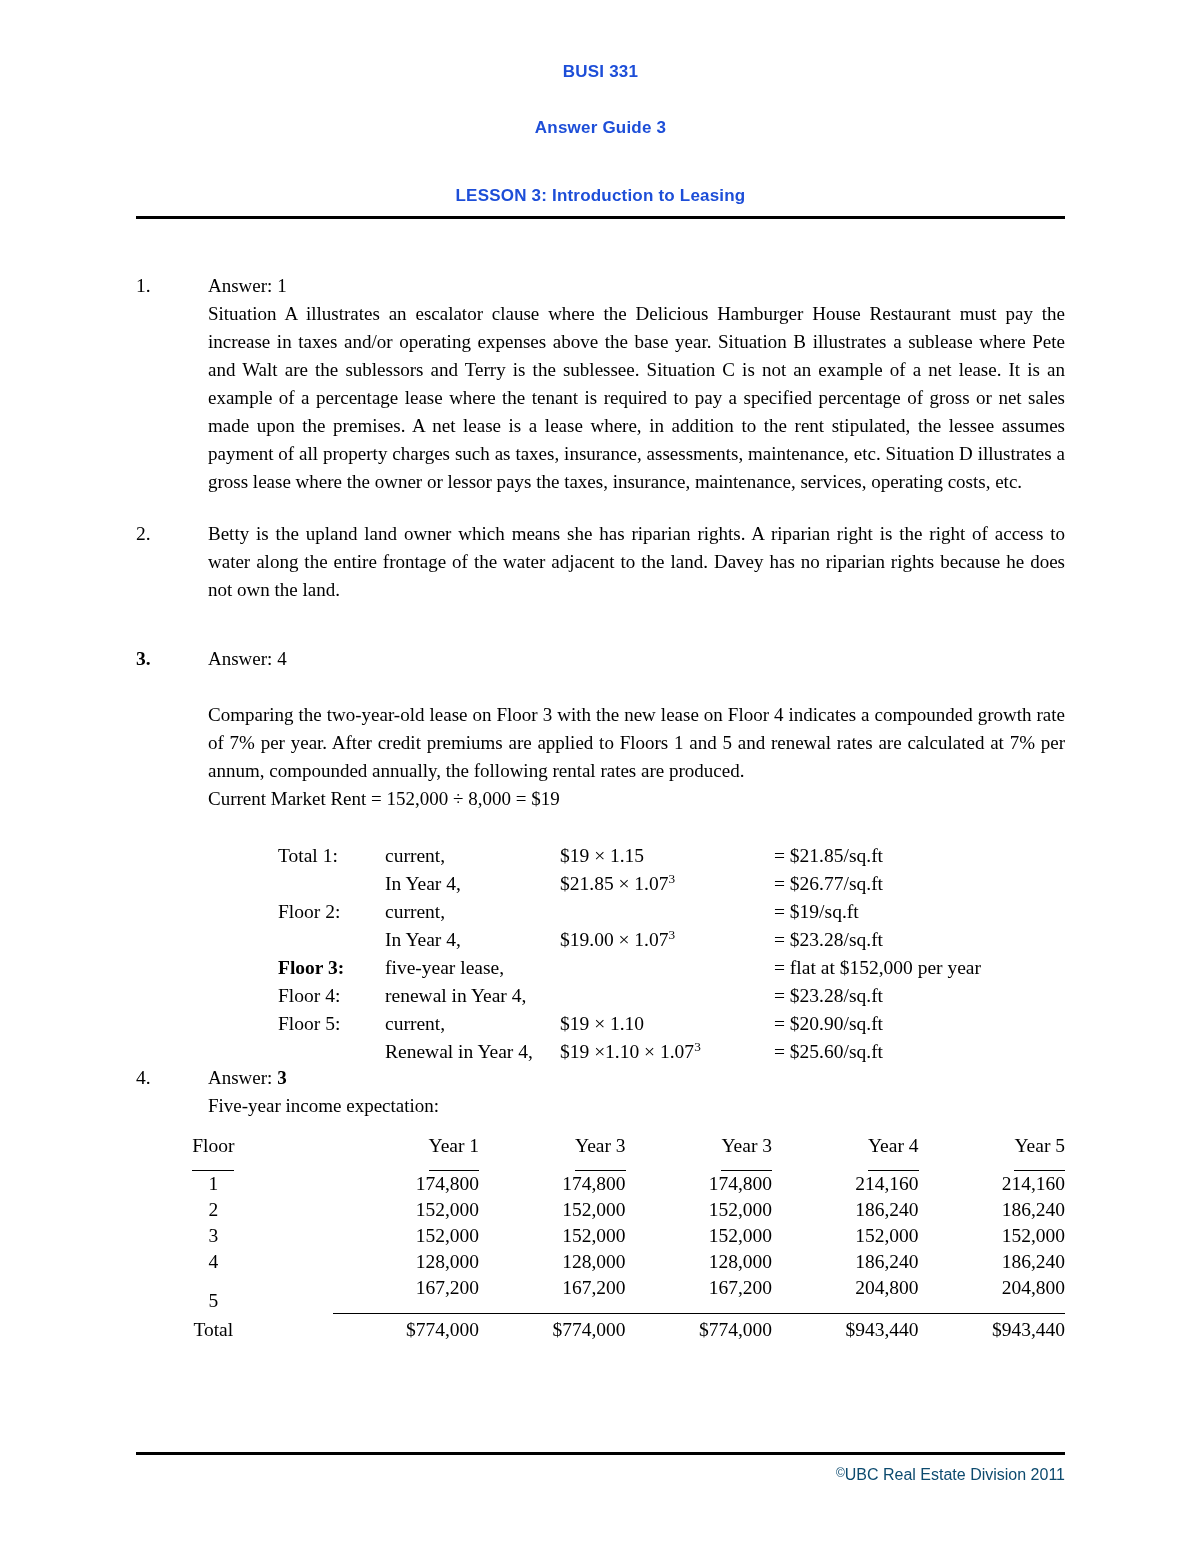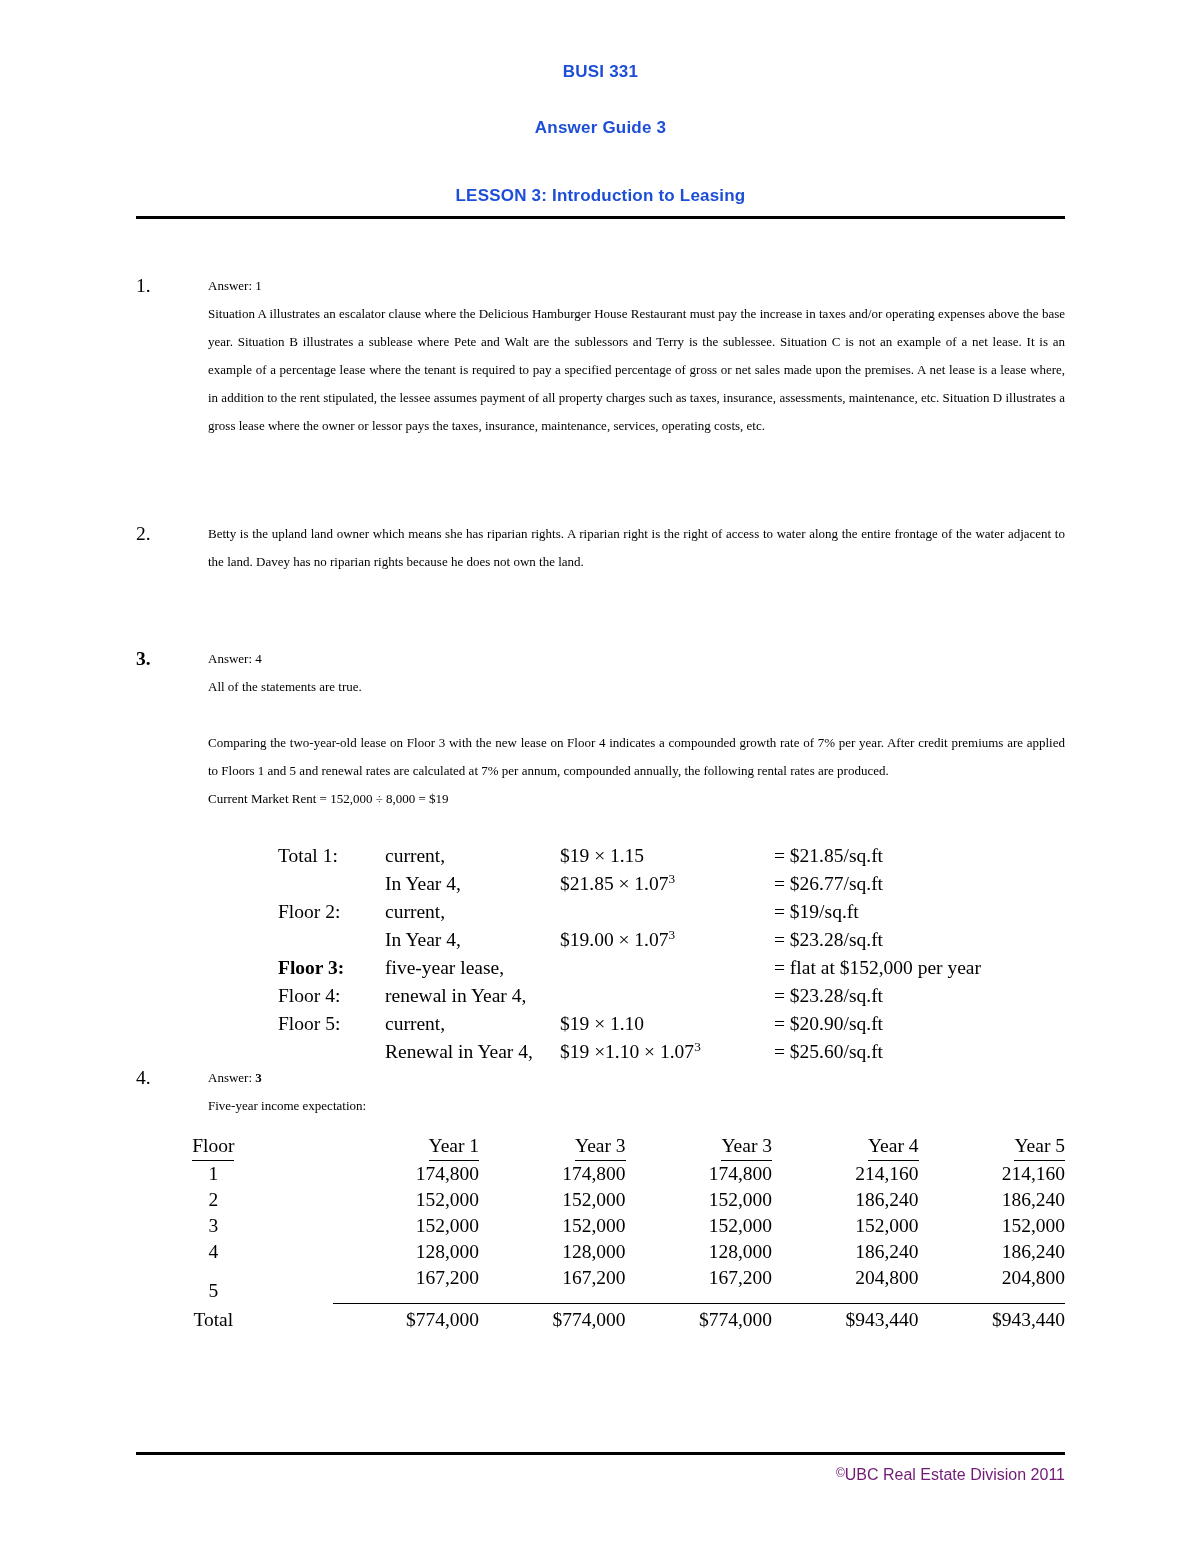--- a/index.html
+++ b/index.html
@@ -61,21 +61,21 @@
   .qnum {
     position: absolute;
     left: 0;
     top: 0;
     width: 58px;
     font-size: 19.5px;
     line-height: 28px;
   }
   .qbody {
     margin-left: 72px;
-    font-size: 13px;
+    font-size: 19px;
     line-height: 28px;
   }
   .qbody p {
     margin: 0;
     text-align: justify;
     text-justify: inter-word;
   }
   .qbody p.nojust { text-align: left; }
   .qbody p.spaced { margin-top: 28px; }
 
@@ -144,21 +144,21 @@
   }
   .income-table th.floor-h,
   .income-table td.floor-c {
     text-align: center;
     padding-right: 42px;
   }
   .income-table th span.ul,
   .income-table td.floor-c span.ul {
     display: inline-block;
     border-bottom: 1.6px solid #000;
-    padding-bottom: 1px;
+    padding-bottom: 11px;
     text-align: center;
   }
   .income-table th span.ul {
     border-bottom: 1.6px solid #000;
   }
   .income-table td.subtotal {
     border-bottom: 1.8px solid #000;
     padding-bottom: 12px;
   }
   .income-table tr.total-row td { padding-top: 3px; }
@@ -173,21 +173,21 @@
     border-top: 3px solid #000;
   }
   .footer-text {
     position: absolute;
     left: 136px;
     top: 1466px;
     width: 929px;
     text-align: right;
     font-family: "Liberation Sans", "DejaVu Sans", sans-serif;
     font-size: 16px;
-    color: #701a75;
+    color: #0c4a6e;
   }
   .footer-text .copy { font-size: 12px; vertical-align: 3px; }
 </style>
 </head>
 <body>
 
 <div class="page">
 
   <div class="doc-header">
     <div class="hdr-line l1">BUSI 331</div>
@@ -208,21 +208,20 @@
     <div class="qnum">2.</div>
     <div class="qbody">
       <p>Betty is the upland land owner which means she has riparian rights. A riparian right is the right of access to water along the entire frontage of the water adjacent to the land. Davey has no riparian rights because he does not own the land.</p>
     </div>
   </div>
 
   <div class="qblock" style="top:645px;">
     <div class="qnum bold">3.</div>
     <div class="qbody">
       <p class="nojust">Answer: 4</p>
-      <p class="nojust">All of the statements are true.</p>
       <p class="spaced">Comparing the two-year-old lease on Floor 3 with the new lease on Floor 4 indicates a compounded growth rate of 7% per year. After credit premiums are applied to Floors 1 and 5 and renewal rates are calculated at 7% per annum, compounded annually, the following rental rates are produced.</p>
       <p class="nojust">Current Market Rent = 152,000 ÷ 8,000 = $19</p>
     </div>
   </div>
 
   <div class="floor-list" style="top:842px;">
 
     <div class="floor-row">
       <span class="fl-label">Total 1:</span>
       <span class="fl-desc">current,</span>

